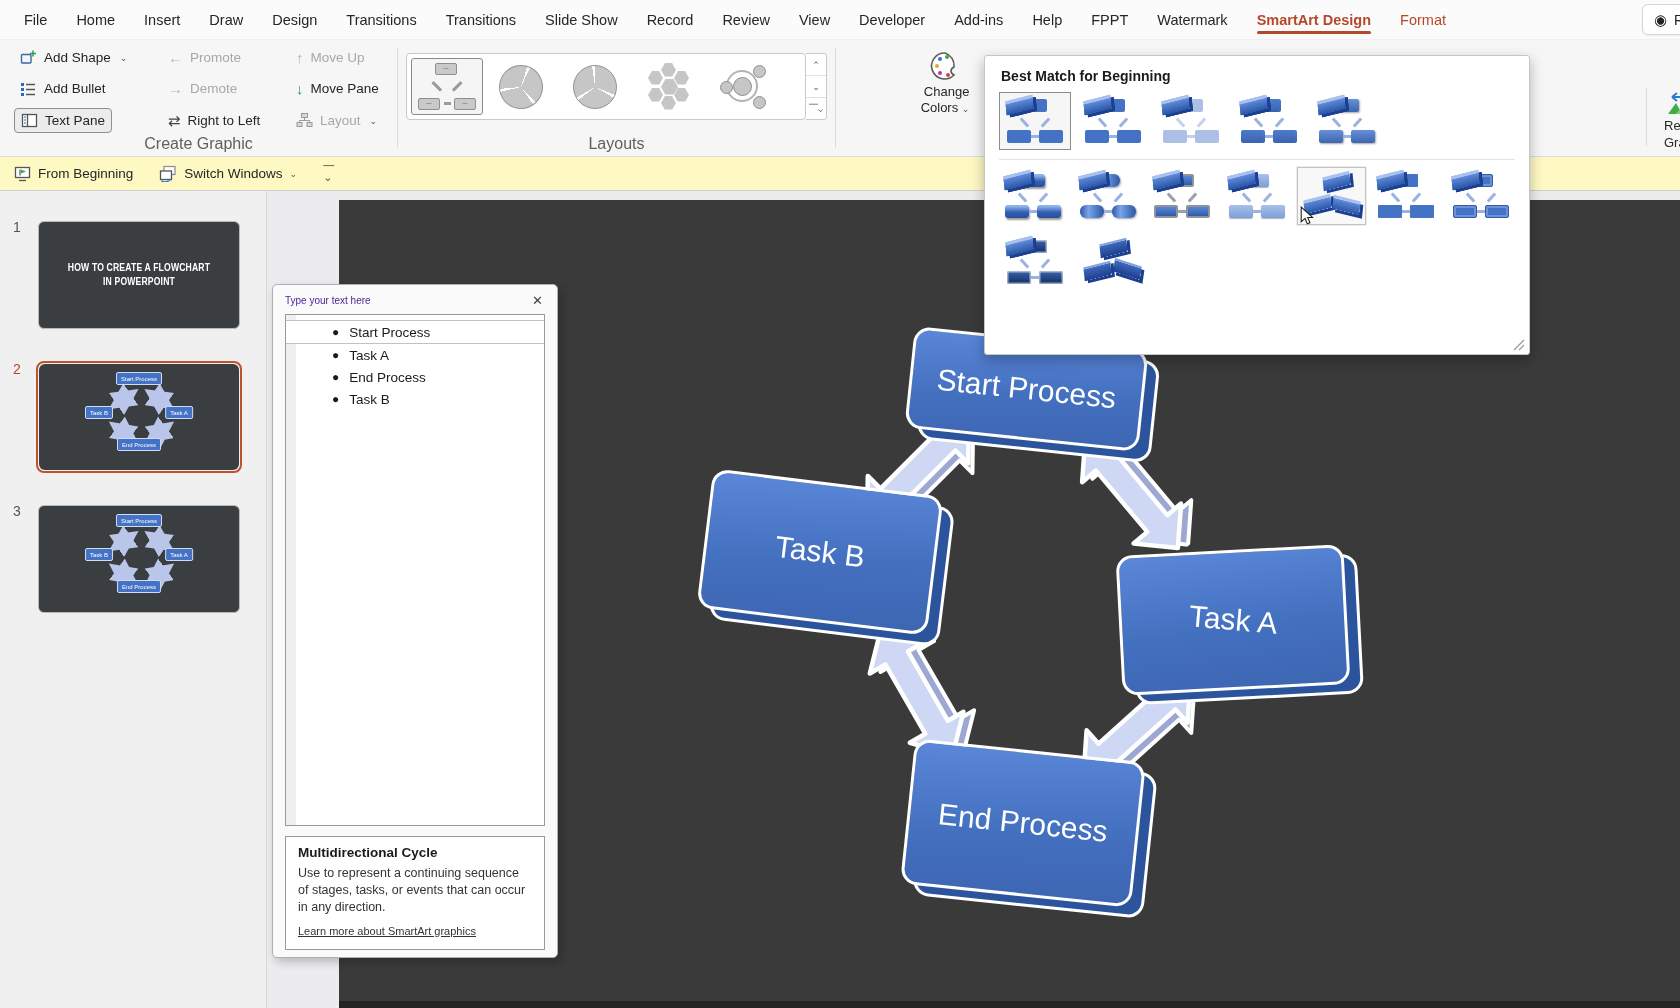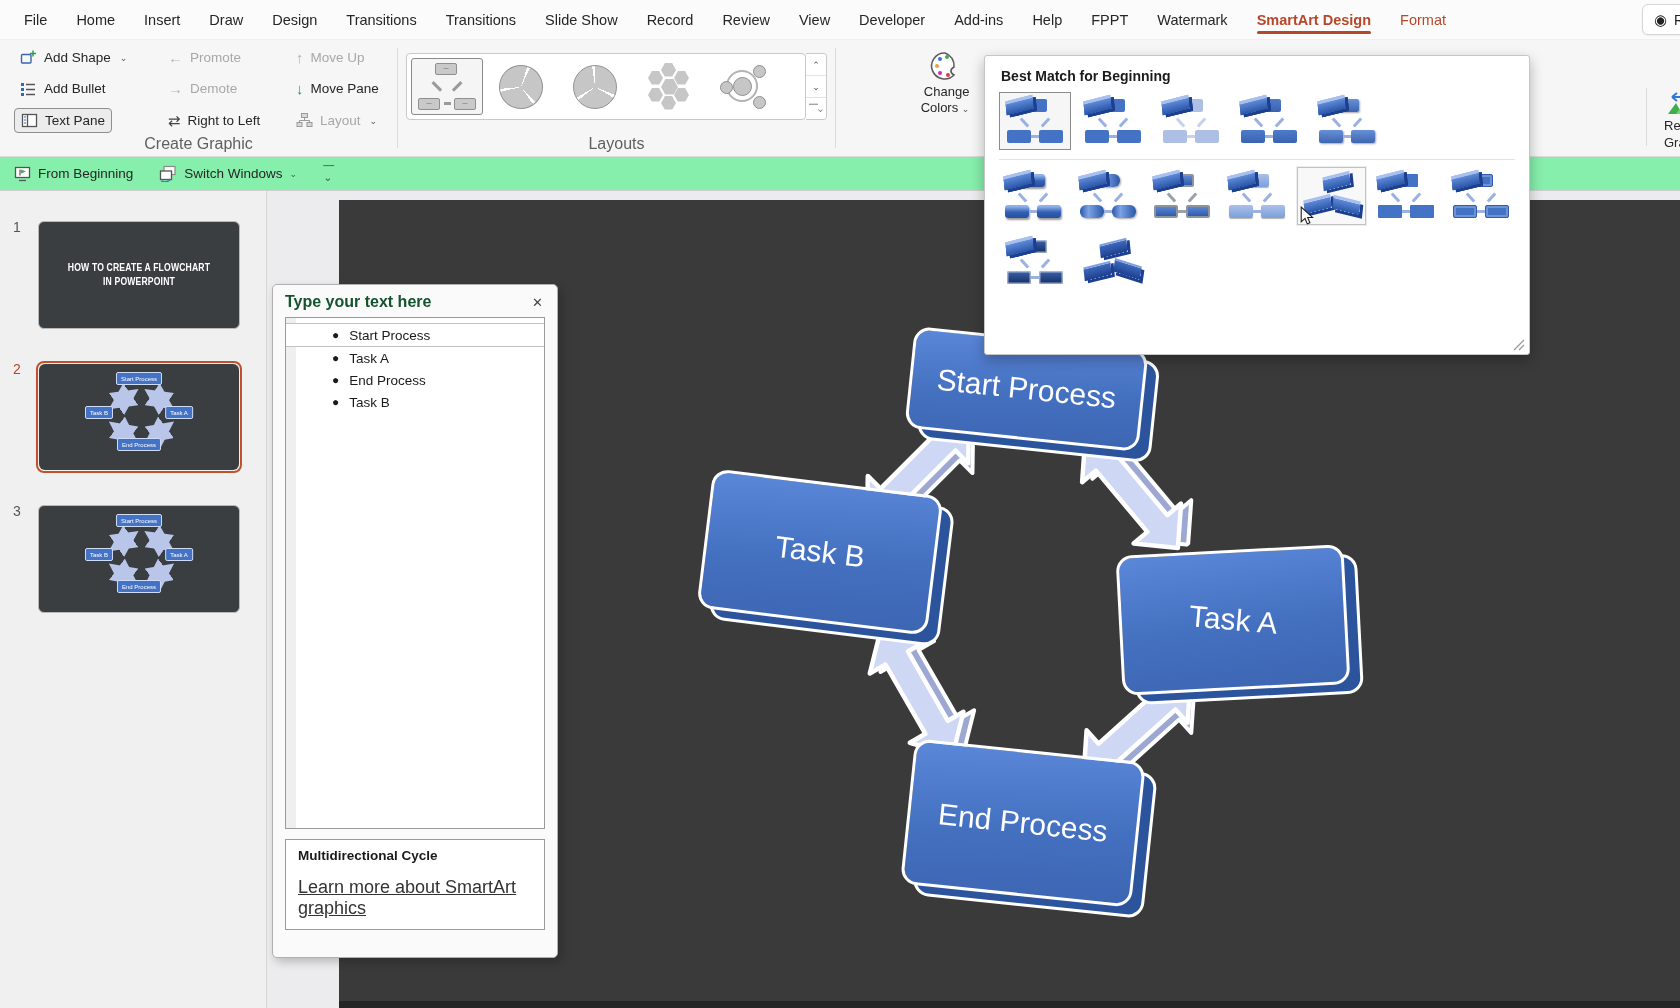--- a/index.html
+++ b/index.html
@@ -67,21 +67,21 @@
     background:conic-gradient(#c6c6c6 0 112deg,#fff 112deg 120deg,#c6c6c6 120deg 232deg,#fff 232deg 240deg,#c6c6c6 240deg 352deg,#fff 352deg 360deg);
     border:1px solid #929292;}
   .hexwrap{position:relative;width:46px;height:46px;}
   .hex{position:absolute;width:15px;height:13px;background:#c6c6c6;outline:1px solid #8f8f8f;
     clip-path:polygon(25% 0,75% 0,100% 50%,75% 100%,25% 100%,0 50%);}
   .radwrap{position:relative;width:48px;height:48px;}
   .ring{position:absolute;left:7px;top:7px;width:32px;height:32px;border:2px solid #b3b3b3;border-radius:50%;}
   .circ{position:absolute;border-radius:50%;background:#c6c6c6;border:1px solid #8f8f8f;}
 
   
-  .qat{height:34px;background:#86efac;border-bottom:1px solid #cfcfcf;display:flex;align-items:center;
+  .qat{height:34px;background:#fef9c3;border-bottom:1px solid #cfcfcf;display:flex;align-items:center;
     padding-left:14px;gap:26px;font-size:13.5px;color:#262626;position:relative;z-index:5;}
   .qat-item{display:flex;align-items:center;gap:7px;}
   .qat .ddv{font-size:9px;color:#555;}
 
   
   .main{display:flex;height:817px;position:relative;}
   .slides-panel{width:267px;background:#f0f0f1;border-right:1px solid #d6d6d6;padding-top:28px;}
   .slide-entry{display:flex;margin-bottom:30px;}
   .slide-num{width:36px;padding-left:13px;font-size:14px;color:#555;}
   .slide-num.sel{color:#B7472A;}
@@ -146,31 +146,31 @@
   .v-iso .i1{left:20px;top:1px;} .v-iso .i2{left:1px;top:24px;}
   .v-iso .i3{left:30px;top:25px;transform:skewY(8deg) rotate(6deg);}
   .v-iso2 .iso{border-top:2px solid #7fa0e0;background:linear-gradient(180deg,#3f69bb,#1c3f8f);}
   .v-iso2 .i1{left:16px;top:2px;} .v-iso2 .i2{left:0;top:25px;}
   .v-iso2 .i3{left:30px;top:23px;transform:skewY(10deg) rotate(8deg);}
 
   
   .text-pane{position:absolute;left:272px;top:284px;width:286px;height:674px;background:#fafafa;
     border:1px solid #b0b0b0;border-radius:5px;box-shadow:3px 4px 10px rgba(0,0,0,.22);z-index:40;padding:8px 12px 0;}
   .tp-head{display:flex;justify-content:space-between;align-items:center;margin-bottom:6px;}
-  .tp-title{color:#14532d;font-weight:bold;font-size:16px;}
+  .tp-title{color:#4c1d95;font-weight:normal;font-size:10px;}
   .tp-close{color:#444;font-size:13px;padding:0 2px;}
   .tp-list{position:relative;border:1px solid #9a9a9a;background:#fff;height:512px;padding-top:5px;}
   .tp-gutter{position:absolute;left:0;top:0;bottom:0;width:10px;background:#efefef;}
   .tp-row{position:relative;padding:3.5px 6px 3.5px 46px;font-size:13.5px;color:#1a1a1a;display:flex;align-items:center;gap:10px;}
   .tp-row .dot{font-size:12px;}
   .tp-row.sel{background:#fff;border-top:1px solid #c2c2c2;border-bottom:1px solid #c2c2c2;z-index:2;}
   .tp-desc{border:1px solid #9a9a9a;background:#fff;margin-top:10px;padding:8px 12px 10px;}
   .tp-desc-title{font-weight:bold;font-size:13.5px;color:#1a1a1a;margin-bottom:5px;}
   .tp-desc-body{font-size:12.5px;color:#333;line-height:1.35;}
-  .tp-link{display:inline-block;font-size:18px;color:#333;text-decoration:underline;margin-top:9px;}
+  .tp-link{display:inline-block;font-size:11px;color:#333;text-decoration:underline;margin-top:9px;}
 </style>
 </head>
 <body>
 
 <svg width="0" height="0" style="position:absolute" aria-hidden="true">
   <defs>
     <g id="dblarrow">
       <polygon points="55,7 86,39 68,39 68,119 86,119 55,151 24,119 42,119 42,39 24,39" fill="#9da8d2" stroke="#fff" stroke-width="4" stroke-linejoin="round"></polygon>
       <polygon points="45,3 76,35 58,35 58,115 76,115 45,147 14,115 32,115 32,35 14,35" fill="#CED7F4" stroke="#fff" stroke-width="4.5" stroke-linejoin="round"></polygon>
     </g>
@@ -736,15 +736,16 @@
         </div>
 
         <div class="tp-row">
           <span class="dot">●</span>
           <span>Task B</span>
         </div>
       </div>
   </div>
   <div class="tp-desc">
     <div class="tp-desc-title">Multidirectional Cycle</div>
+    <div class="tp-desc-body">Use to represent a continuing sequence of stages, tasks, or events that can occur in any direction.</div>
     <span class="tp-link">Learn more about SmartArt graphics</span>
   </div>
 </div>
 
 </body></html>

